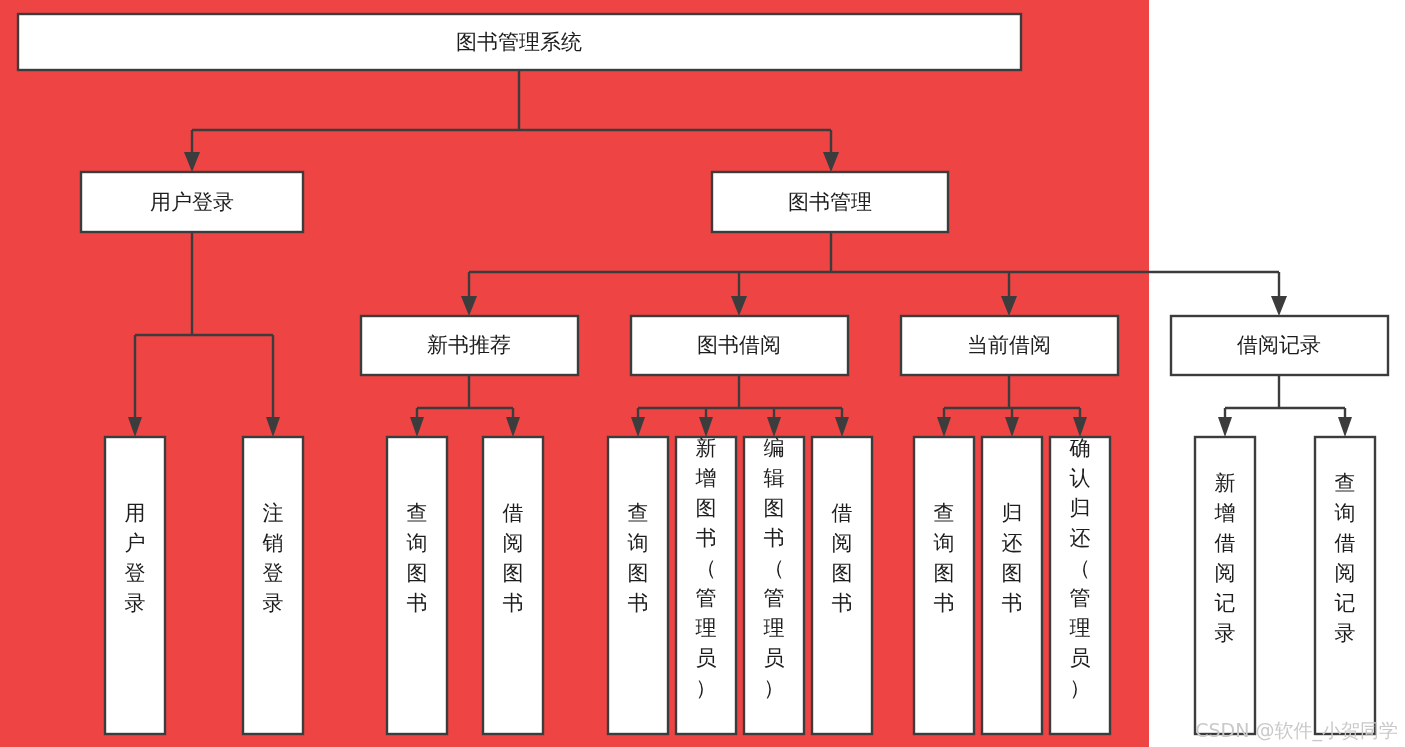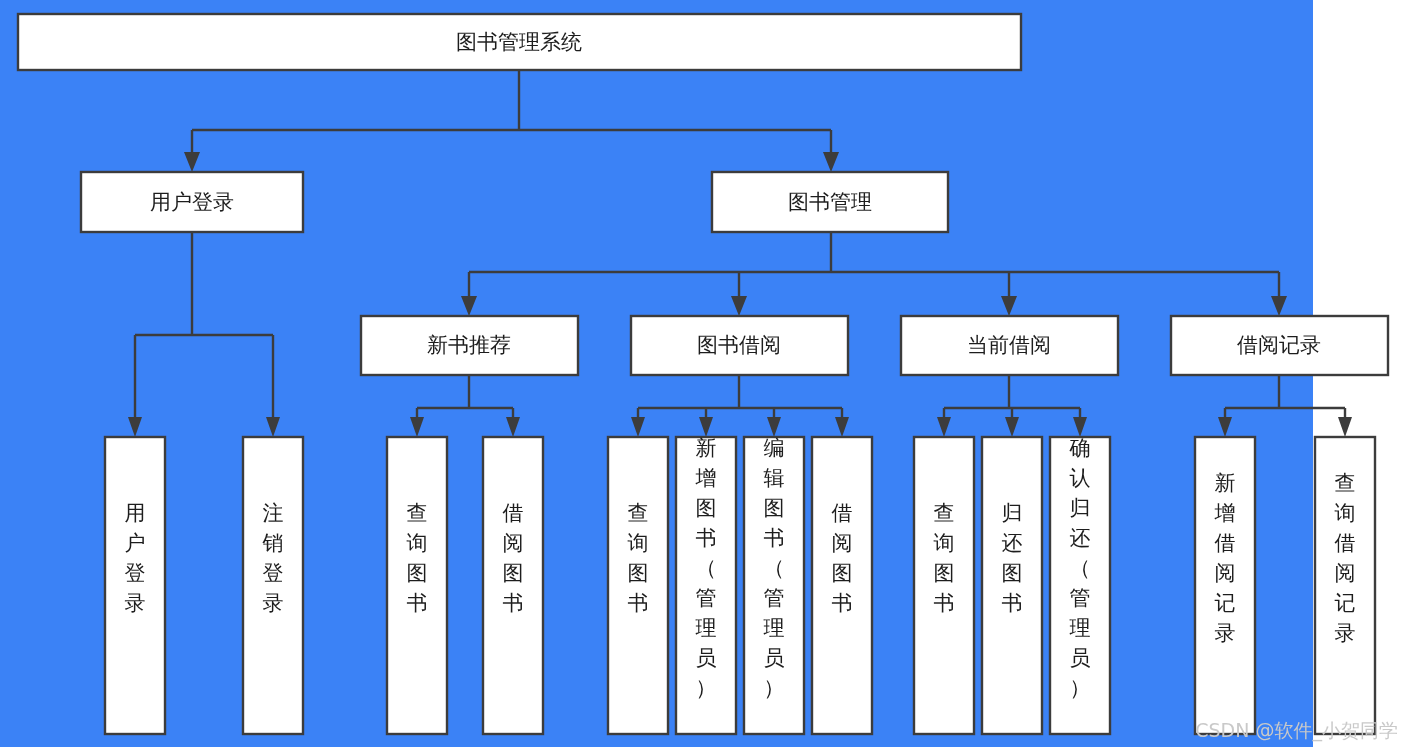--- a/index.html
+++ b/index.html
@@ -9,23 +9,23 @@
     background: #ffffff;
   }
   body {
     width: 1405px;
     height: 747px;
     overflow: hidden;
     font-family: "DejaVu Sans", "Liberation Sans", sans-serif;
   }
   #diagram-root {
     position: relative;
-    width: 1313px;
+    width: 1149px;
     height: 747px;
-    background: #3b82f6;
+    background: #ef4444;
   }
   svg.diagram-canvas {
     position: absolute;
     left: 0;
     top: 0;
     width: 1405px;
     height: 747px;
     display: block;
   }
   .node-box {

